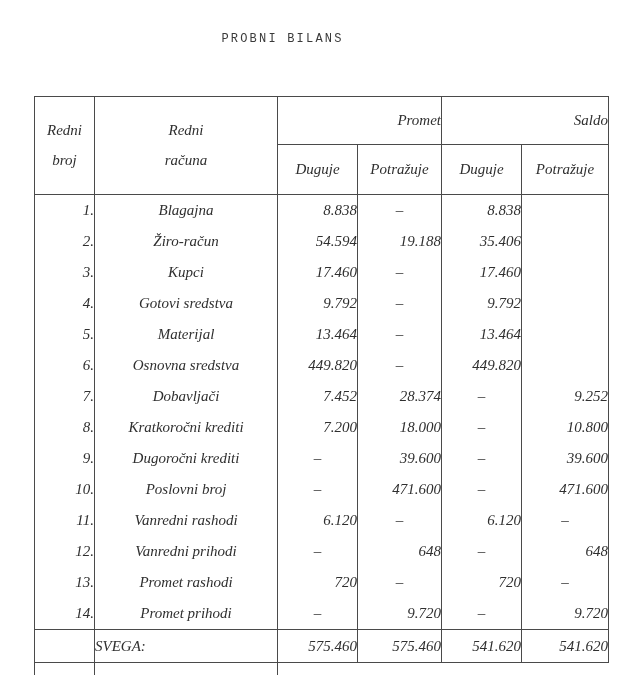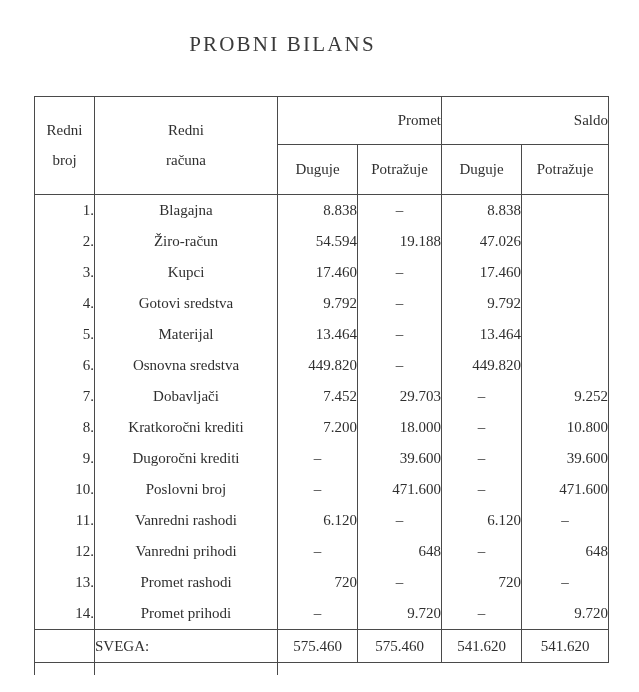--- a/index.html
+++ b/index.html
@@ -16,33 +16,34 @@
     position: relative;
   }
 
   
   .doc-title {
     position: absolute;
     left: 0;
     top: 32px;
     width: 565px;
     text-align: center;
-    font-family: Liberation Serif, serif;
-    font-size: 21px;
+    font-family: Liberation Mono, monospace;
+    font-size: 12px;
     letter-spacing: 2.2px;
     color: #3a3a3a;
     white-space: pre;
   }
 
   
   .ledger-wrap {
     position: absolute;
     left: 34px;
     top: 96px;
     width: 574px;
+    font-style: italic;
   }
 
   table.ledger {
     border-collapse: collapse;
     table-layout: fixed;
     width: 574px;
     font-size: 15px;
     color: #2f2f2f;
   }
 
@@ -119,21 +120,21 @@
     padding-right: 6px;
     white-space: nowrap;
     border-top: none;
     border-bottom: none;
   }
   td.total-blank {
     border-top: none;
     border-bottom: none;
   }
   td.total-val {
-    text-align: center;
+    text-align: right;
     padding-right: 5px;
     white-space: nowrap;
     border-top: 1px solid #4a4a4a;
     border-bottom: 1px solid #4a4a4a;
   }
 
   
   tr.stub-row td { height: 12px; }
   tr.stub-row td.stub-l {
     border-top: none;
@@ -185,21 +186,21 @@
           <td class="cell-val">8.838</td>
           <td class="cell-val is-dash">–</td>
           <td class="cell-val">8.838</td>
           <td class="cell-val"></td>
         </tr>
         <tr class="data-row">
           <td class="cell-num">2.</td>
           <td class="cell-name">Žiro-račun</td>
           <td class="cell-val">54.594</td>
           <td class="cell-val">19.188</td>
-          <td class="cell-val">47.026</td>
+          <td class="cell-val">35.406</td>
           <td class="cell-val"></td>
         </tr>
         <tr class="data-row">
           <td class="cell-num">3.</td>
           <td class="cell-name">Kupci</td>
           <td class="cell-val">17.460</td>
           <td class="cell-val is-dash">–</td>
           <td class="cell-val">17.460</td>
           <td class="cell-val"></td>
         </tr>
@@ -224,21 +225,21 @@
           <td class="cell-name">Osnovna sredstva</td>
           <td class="cell-val">449.820</td>
           <td class="cell-val is-dash">–</td>
           <td class="cell-val">449.820</td>
           <td class="cell-val"></td>
         </tr>
         <tr class="data-row">
           <td class="cell-num">7.</td>
           <td class="cell-name">Dobavljači</td>
           <td class="cell-val">7.452</td>
-          <td class="cell-val">29.703</td>
+          <td class="cell-val">28.374</td>
           <td class="cell-val is-dash">–</td>
           <td class="cell-val">9.252</td>
         </tr>
         <tr class="data-row">
           <td class="cell-num">8.</td>
           <td class="cell-name">Kratkoročni krediti</td>
           <td class="cell-val">7.200</td>
           <td class="cell-val">18.000</td>
           <td class="cell-val is-dash">–</td>
           <td class="cell-val">10.800</td>

